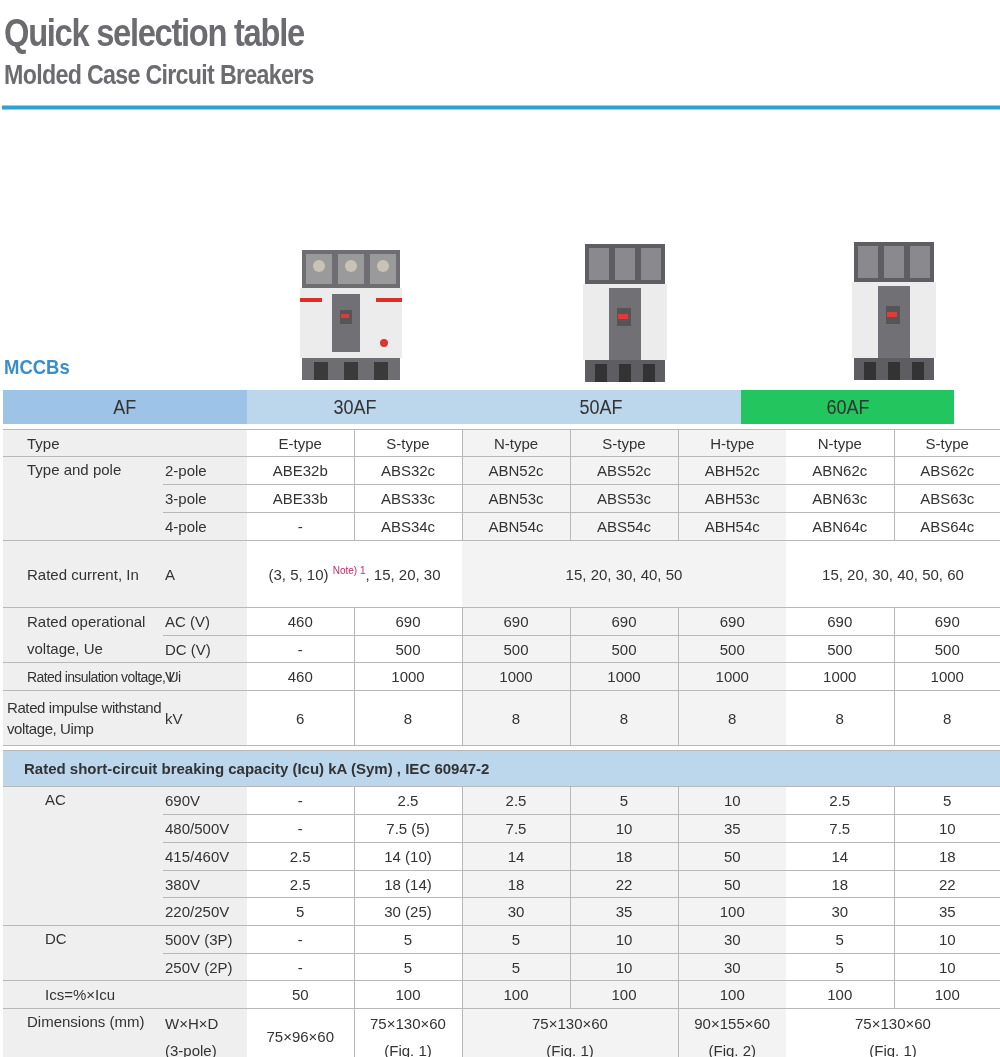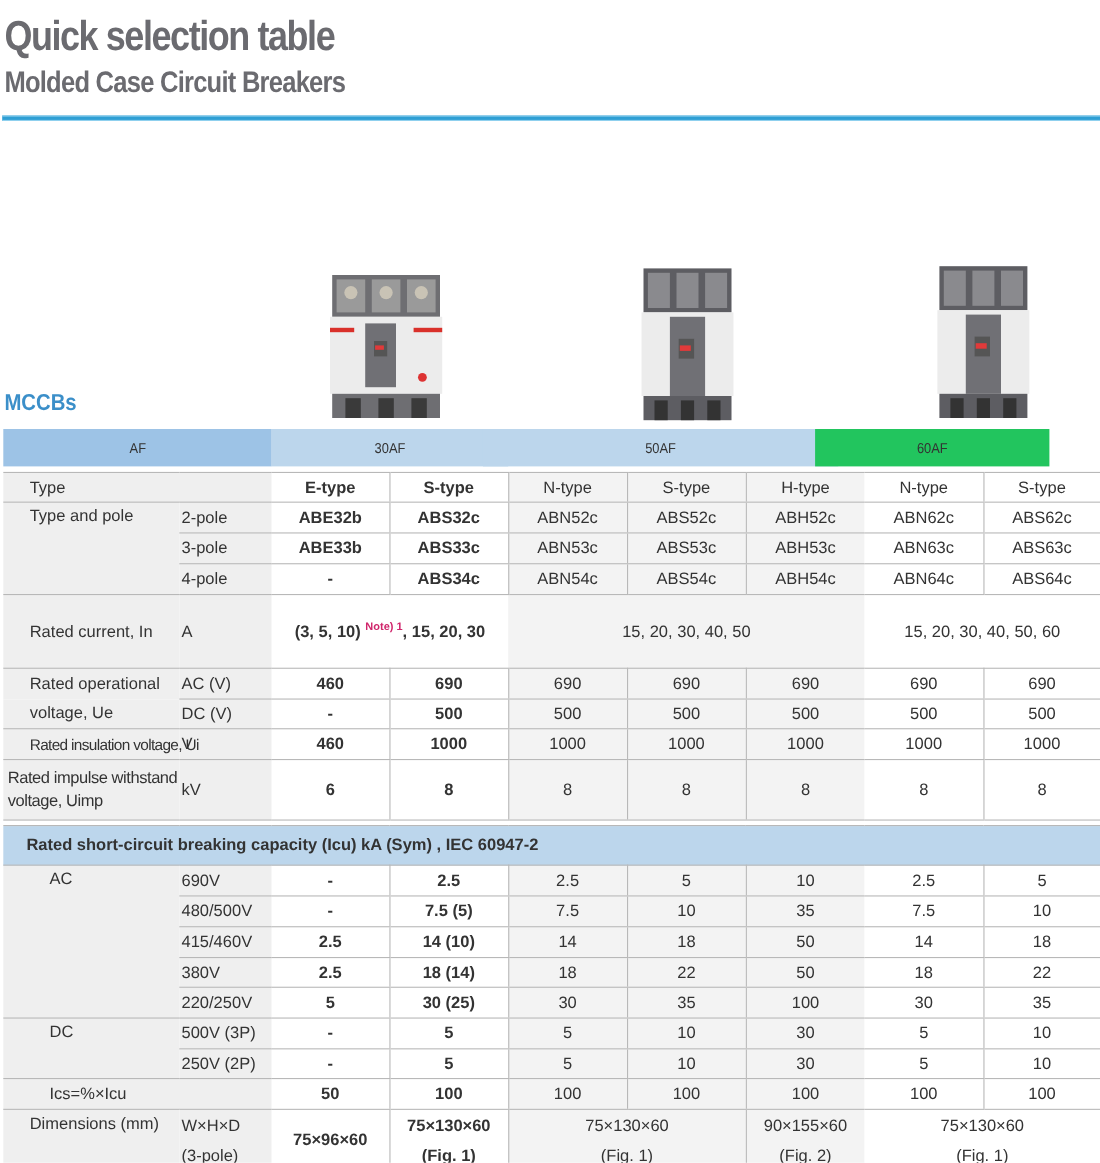--- a/index.html
+++ b/index.html
@@ -2,27 +2,27 @@
 <html><head>
 <meta charset="utf-8">
 <style>
   html,body{margin:0;padding:0;background:#fff;}
   body{width:1000px;height:1057px;position:relative;overflow:hidden;font-family:"Liberation Sans",sans-serif;color:#333;}
   .title{position:absolute;left:4px;top:12px;font-family:"Liberation Sans",sans-serif;font-weight:bold;font-size:38px;color:#6b6b70;letter-spacing:-1.5px;transform:scaleX(0.86);transform-origin:left top;white-space:nowrap;}
   .subtitle{position:absolute;left:4px;top:60px;font-weight:bold;font-size:27px;color:#6b6b70;letter-spacing:-0.8px;transform:scaleX(0.86);transform-origin:left top;white-space:nowrap;}
   .rule{position:absolute;left:2px;right:0;top:105px;height:3px;background:#2f9fd4;border-top:1px solid #8fd0ee;border-bottom:1px solid #8fd0ee;}
   .section{position:absolute;left:4px;top:355px;font-weight:bold;font-size:21px;color:#3b8fc9;transform:scaleX(0.88);transform-origin:left top;}
   .product{position:absolute;}
-  .hdr{position:absolute;top:390px;height:34px;display:flex;align-items:center;justify-content:center;font-size:13px;color:#333;transform-origin:center;text-align:center;}
+  .hdr{position:absolute;top:390px;height:34px;display:flex;align-items:center;justify-content:center;font-size:20px;color:#333;transform-origin:center;text-align:center;}
   .hdr span{display:inline-block;transform:scaleX(0.9);}
   .tbl{position:absolute;left:3px;top:429px;width:997px;border-collapse:collapse;table-layout:fixed;font-size:15px;}
   .tbl td{border-top:1px solid #b8b8b8;border-bottom:1px solid #b8b8b8;padding:0;text-align:center;vertical-align:middle;white-space:nowrap;}
   .tbl td.lab{text-align:left;padding-left:24px;background:#efefef;}
   .tbl td.sub{text-align:left;padding-left:2px;background:#efefef;margin-left:20px;}
-  .tbl td.c30{background:#fff;font-weight:bold;}
+  .tbl td.c30{background:#fff;}
   .tbl td.c50{background:#f3f3f3;}
   .tbl td.c60{background:#fff;}
   .tbl td.vl{border-left:1px solid #b8b8b8;}
   .note{color:#d0256b;font-size:10px;vertical-align:6px;}
   .band td{background:#bcd6ec !important;font-weight:bold;text-align:left;padding-left:21px;border-top:1px solid #b8b8b8;}
   .tbl td.gap{border:none;background:#fff;height:4px;}
   .lab2{display:block;line-height:27px;}
 </style>
 </head>
 <body>

